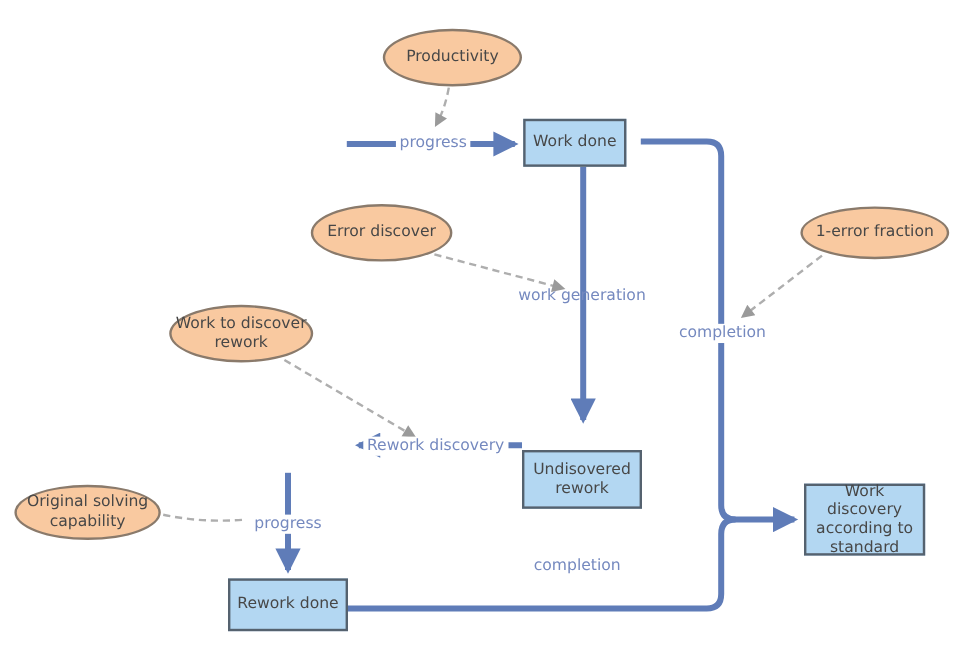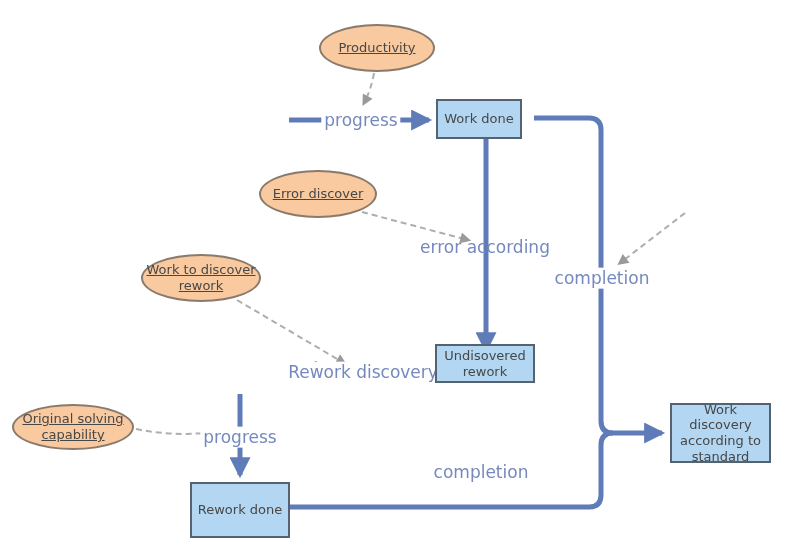--- a/index.html
+++ b/index.html
@@ -17,24 +17,24 @@
   .flow{stroke:var(--flow);stroke-width:5;fill:none;}
   .dash{stroke:var(--dashed);stroke-width:2;fill:none;stroke-dasharray:6 4;}
   .flow-head{fill:var(--flow);}
   .dash-head{fill:var(--dashed-head);}
   .node{
     position:absolute;display:flex;align-items:center;justify-content:center;
     text-align:center;color:var(--node-text);font-size:13px;line-height:1.2;
     white-space:pre-line;box-sizing:border-box;
   }
   .stock{background:var(--stock-fill);border:2px solid var(--stock-border);}
-  .factor{background:var(--factor-fill);border:2px solid var(--factor-border);border-radius:50%;text-decoration:underline;}
+  .factor{background:var(--factor-fill);border:2px solid var(--factor-border);border-radius:50%;}
   .wire-label{
     position:absolute;transform:translate(-50%,-50%);color:var(--label);
-    font-size:17px;white-space:nowrap;line-height:1.1;
+    font-size:13px;white-space:nowrap;line-height:1.1;
   }
   .wire-label.on-line{background:var(--bg);padding:1px 3px;}
 </style>
 </head>
 <body>
 
 <div class="canvas">
 
   <svg class="wires" width="800" height="554" viewBox="0 0 800 554">
     <defs>
@@ -54,34 +54,35 @@
     <path class="flow" d="M240,394 V475" marker-end="url(#mB)"></path>
 
     <path class="dash" d="M374,73 Q371,90 364,103" marker-end="url(#mG)"></path>
     <path class="dash" d="M362,212 L468,240" marker-end="url(#mG)"></path>
     <path class="dash" d="M685,213 L620,263" marker-end="url(#mG)"></path>
     <path class="dash" d="M237,300 L344,363" marker-end="url(#mG)"></path>
     <path class="dash" d="M136,429 Q170,436 204,433"></path>
   </svg>
 
   <div class="wire-label on-line" style="left:361px;top:120px">progress</div>
-  <div class="wire-label" style="left:485px;top:247px">error according</div>
+  <div class="wire-label" style="left:485px;top:247px">work generation</div>
   <div class="wire-label on-line" style="left:602px;top:278px">completion</div>
   <div class="wire-label on-line" style="left:363px;top:372px">Rework discovery</div>
   <div class="wire-label on-line" style="left:240px;top:437px">progress</div>
   <div class="wire-label" style="left:481px;top:472px">completion</div>
 
   <div class="node stock" style="left:436px;top:99px;width:86px;height:40px">Work done</div>
-  <div class="node stock" style="left:435px;top:344px;width:100px;height:39px">Undisovered
+  <div class="node stock" style="left:435px;top:375px;width:100px;height:49px">Undisovered
 rework</div>
-  <div class="node stock" style="left:190px;top:482px;width:100px;height:56px">Rework done</div>
+  <div class="node stock" style="left:190px;top:482px;width:100px;height:44px">Rework done</div>
   <div class="node stock" style="left:670px;top:403px;width:101px;height:60px">Work discovery
 according to
 standard</div>
 
   <div class="node factor" style="left:319px;top:24px;width:116px;height:48px">Productivity</div>
   <div class="node factor" style="left:259px;top:170px;width:118px;height:48px">Error discover</div>
+  <div class="node factor" style="left:667px;top:172px;width:124px;height:44px">1-error fraction</div>
   <div class="node factor" style="left:141px;top:254px;width:120px;height:48px">Work to discover
 rework</div>
   <div class="node factor" style="left:12px;top:404px;width:122px;height:46px">Original solving
 capability</div>
 
 </div>
 
 </body></html>

